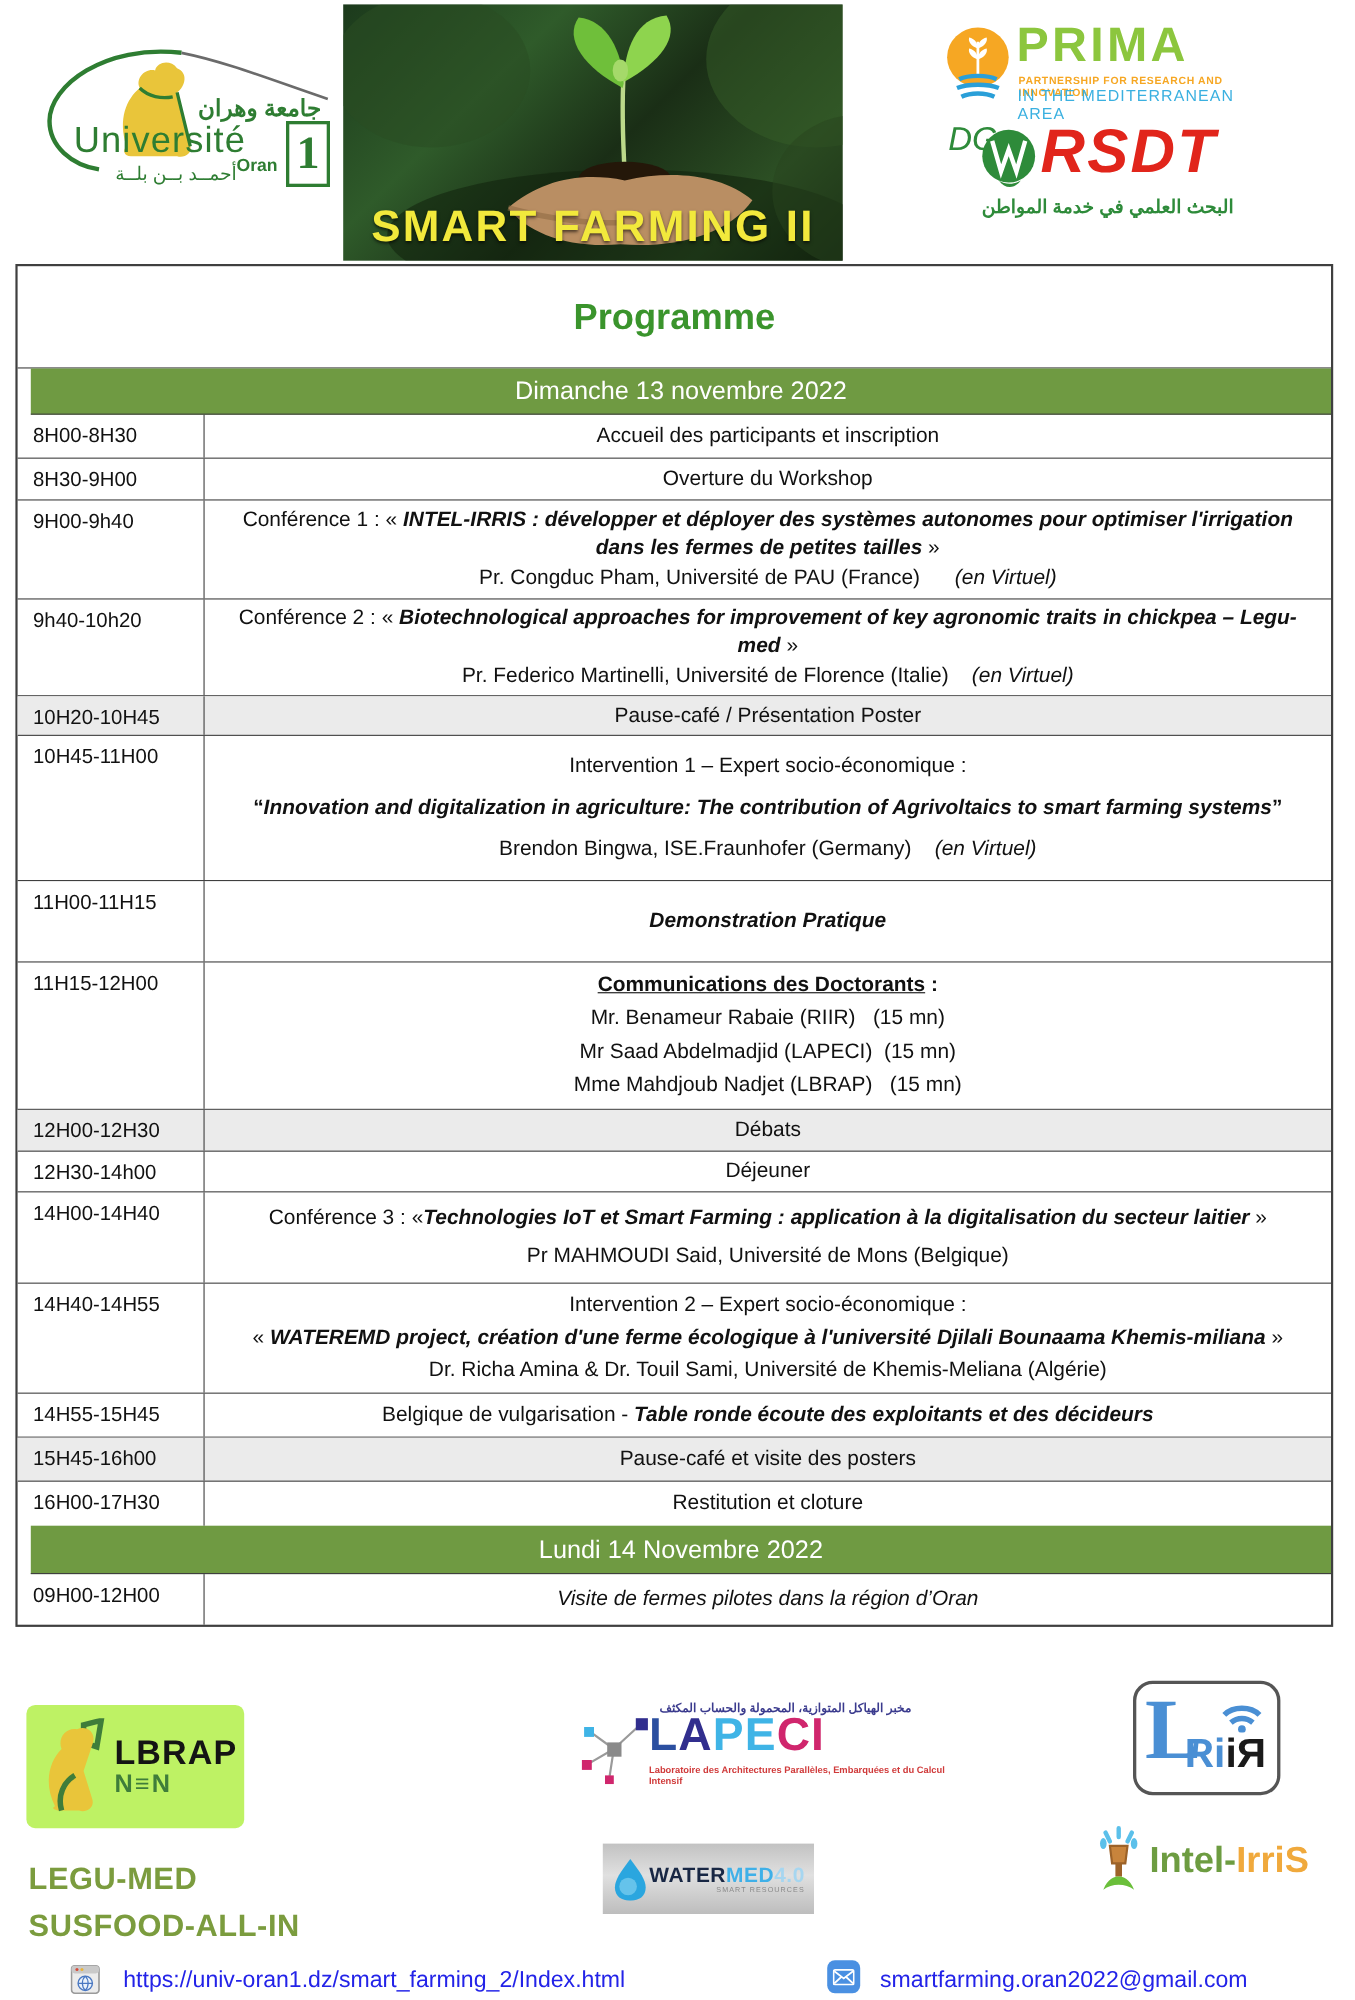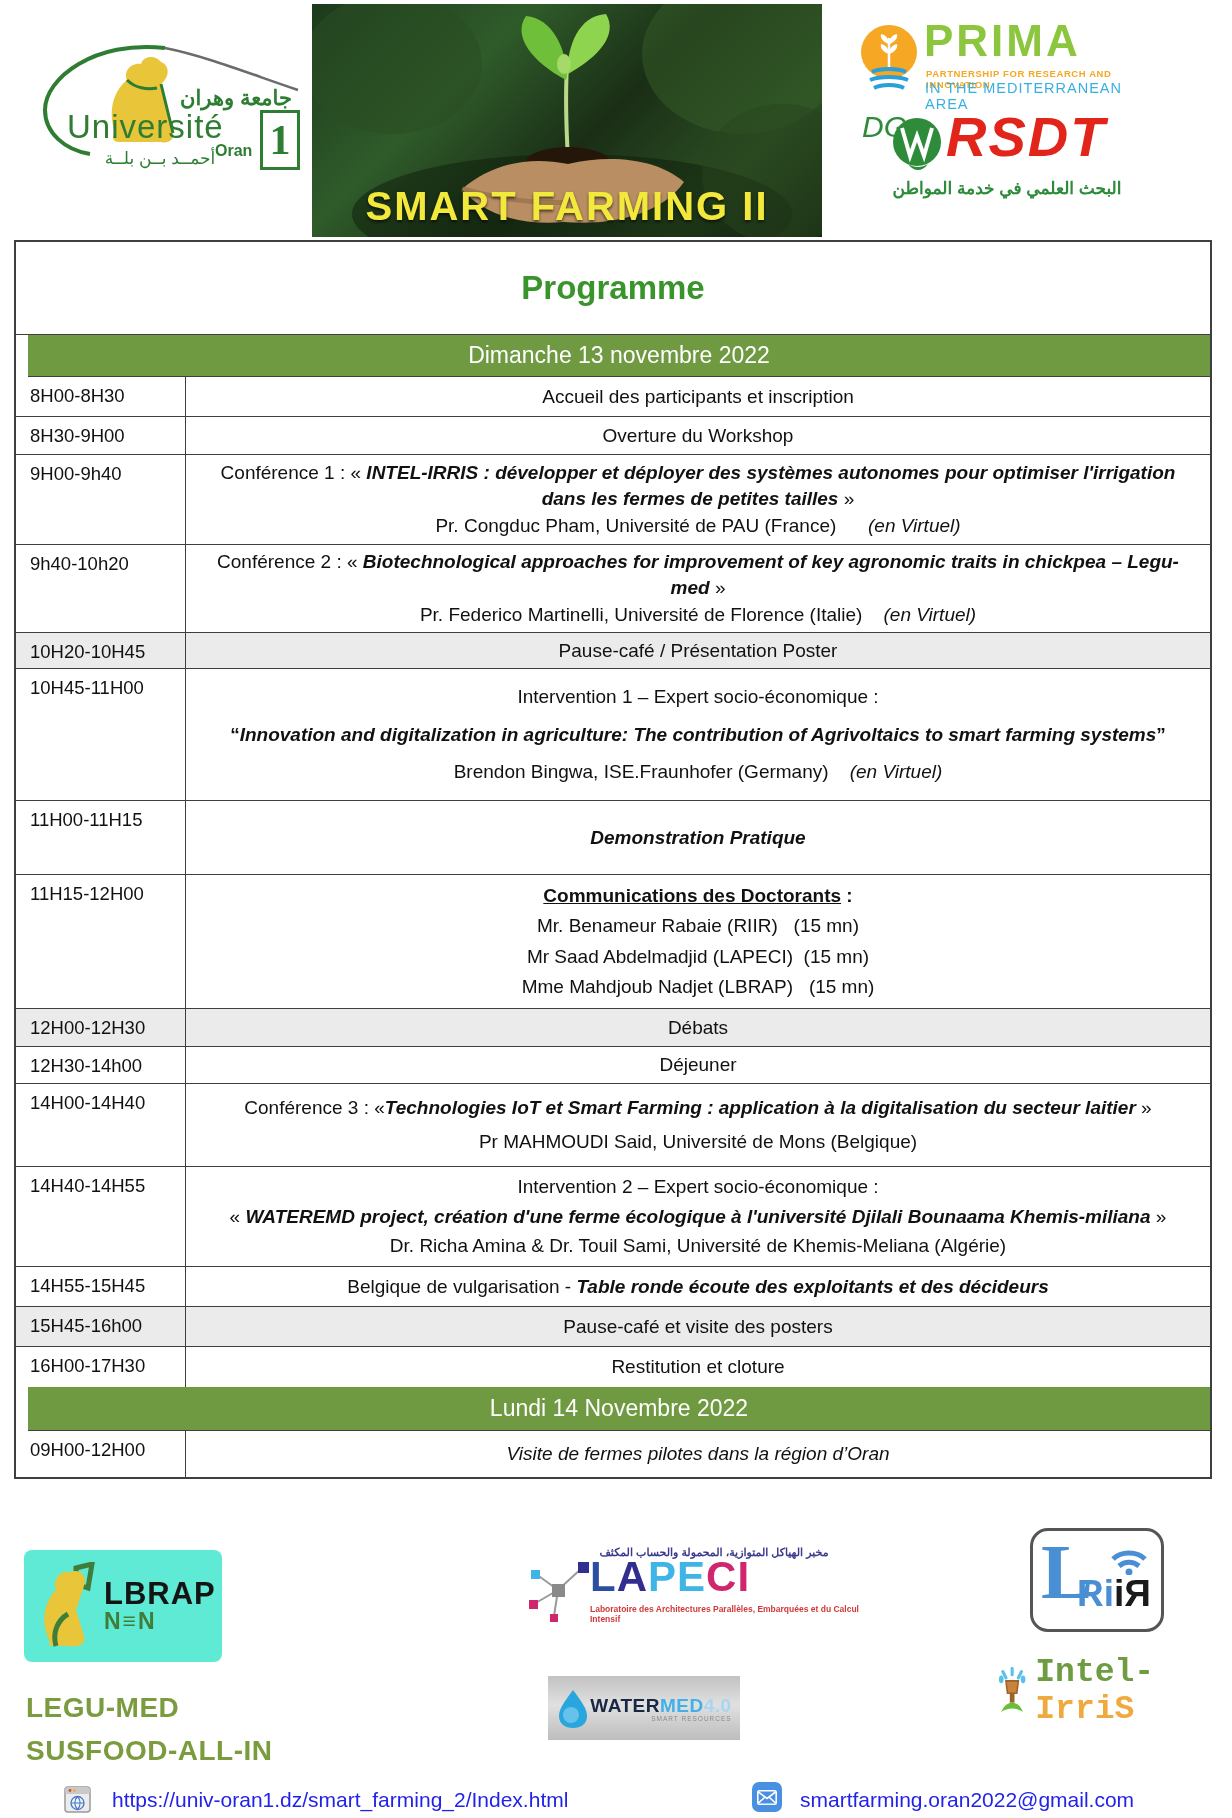--- a/index.html
+++ b/index.html
@@ -13,21 +13,21 @@
   .uni-arc{left:0;top:0;width:285px;height:130px;}
   .uni-arabic-top{right:8px;top:48px;width:150px;text-align:right;font-size:21px;font-weight:700;color:#2e7d32;}
   .uni-name{left:52px;top:70px;font-size:33px;color:#2e7d32;letter-spacing:1px;}
   .uni-city{left:200px;top:104px;font-size:16px;font-weight:700;color:#2e7d32;}
   .uni-arabic-bottom{left:40px;top:110px;width:210px;text-align:center;font-size:17px;color:#2e7d32;}
   .uni-box{left:245px;top:72px;width:34px;height:54px;border:3px solid #2e7d32;background:#fff;
            display:flex;align-items:center;justify-content:center;
            font-family:"Liberation Serif",serif;font-size:42px;font-weight:700;color:#2e7d32;}
 
   
-  .banner{left:312px;top:4px;width:510px;height:233px;overflow:hidden;
+  .banner{left:312px;top:4px;width:454px;height:233px;overflow:hidden;
           background:linear-gradient(135deg,#1c3a1c 0%,#2f5b2a 30%,#1a2e16 55%,#2c4f24 80%,#142611 100%);}
   .banner svg{position:absolute;left:0;top:0;}
   .banner-title{left:0;bottom:8px;width:100%;text-align:center;font-size:40px;font-weight:800;
                 color:#f2e93c;letter-spacing:2px;text-shadow:0 2px 3px rgba(0,0,0,.6);}
 
   
   .prima{left:858px;top:24px;width:300px;height:80px;}
   .prima-name{left:66px;top:-8px;font-size:44px;font-weight:800;color:#8cc63e;letter-spacing:3px;}
   .prima-line1{left:68px;top:44px;font-size:9.5px;font-weight:700;color:#f6a723;letter-spacing:.6px;}
   .prima-line2{left:67px;top:56px;font-size:14.5px;color:#3ab0e0;letter-spacing:1px;}
@@ -49,21 +49,21 @@
   .row{display:flex;border-bottom:1.5px solid #3f3f3f;box-sizing:border-box;}
   .row:last-child{border-bottom:none;}
   .row.shaded{background:#ebebeb;}
   .time-cell{width:170px;flex:0 0 170px;border-right:1.5px solid #3f3f3f;box-sizing:border-box;
              padding:8px 0 0 14px;font-size:18.5px;color:#111;}
   .event-cell{flex:1;display:flex;flex-direction:column;justify-content:space-evenly;
               text-align:center;font-size:19px;padding:3px 12px;box-sizing:border-box;}
   .line{line-height:1.35;}
 
   
-  .lbrap{left:24px;top:1550px;width:198px;height:112px;background:#5eead4;border-radius:8px;
+  .lbrap{left:24px;top:1550px;width:198px;height:112px;background:#bef264;border-radius:8px;
          display:flex;align-items:center;padding-left:8px;box-sizing:border-box;}
   .lbrap-text{margin-left:4px;}
   .lbrap-name{font-size:31px;font-weight:800;color:#141414;letter-spacing:1px;line-height:1;}
   .lbrap-sub{font-size:23px;font-weight:800;color:#3f7d3a;letter-spacing:2px;line-height:1.1;}
 
   .lapeci{left:498px;top:1546px;width:380px;height:80px;}
   .lapeci-arabic{left:96px;top:0;width:240px;text-align:center;font-size:11px;font-weight:700;color:#3b3b8e;}
   .lapeci-word{left:92px;top:10px;font-size:42px;font-weight:800;letter-spacing:1px;line-height:1;}
   .lapeci-sub{left:92px;top:58px;font-size:8.5px;font-weight:700;color:#d03a3a;}
 
@@ -77,21 +77,21 @@
   .projects{left:26px;top:1686px;font-size:28px;font-weight:800;color:#7b9c3e;line-height:1.55;letter-spacing:.5px;}
 
   .watermed{left:548px;top:1676px;width:192px;height:64px;
             background:linear-gradient(180deg,#c2c2c2,#e0e0e0 45%,#bdbdbd);
             display:flex;align-items:center;justify-content:center;}
   .wm-text{font-size:19px;font-weight:800;letter-spacing:.5px;}
   .wm-water{color:#182744;} .wm-med{color:#3fb0e8;} .wm-ver{color:#a6d6f0;font-weight:700;}
   .wm-sub{font-size:6.5px;color:#8a8a8a;text-align:right;letter-spacing:1px;margin-top:-2px;}
 
   .intel{left:995px;top:1658px;width:210px;height:66px;display:flex;align-items:center;}
-  .intel-text{font-family:Liberation Mono, monospace;font-size:33px;font-weight:700;margin-left:6px;}
+  .intel-text{font-family:Liberation Sans, sans-serif;font-size:33px;font-weight:700;margin-left:6px;}
   .intel-g{color:#6d9c41;} .intel-o{color:#f0a93c;}
 
   
   .link-row{font-size:21px;color:#2323e8;}
   .url-text{left:112px;top:1788px;}
   .email-text{left:800px;top:1788px;}
   .browser-ico{left:64px;top:1786px;width:27px;height:27px;}
   .mail-ico{left:752px;top:1782px;width:30px;height:30px;background:#4a90e2;border-radius:7px;
             display:flex;align-items:center;justify-content:center;}
 </style>

